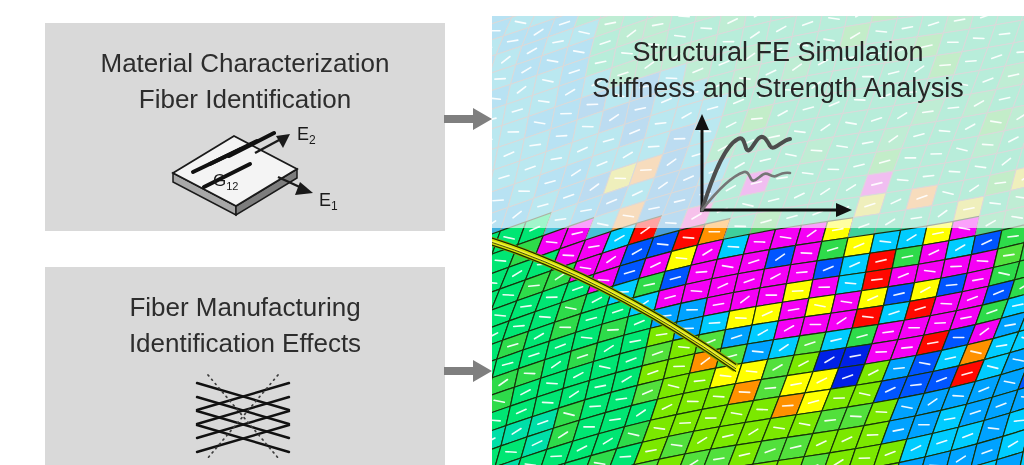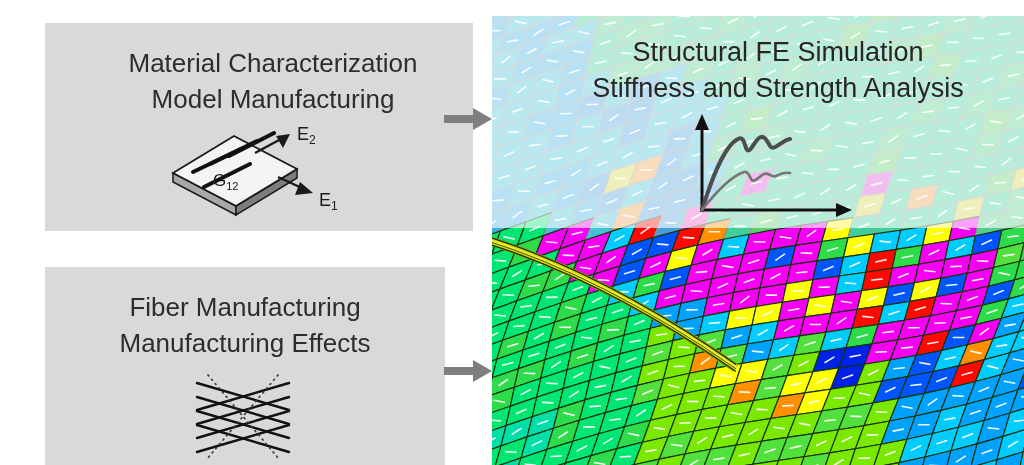--- a/index.html
+++ b/index.html
@@ -1,21 +1,21 @@
 <!DOCTYPE html>
 <html><head>
 <meta charset="utf-8">
 <style>
   html,body{margin:0;padding:0;background:#ffffff;}
   .fig{position:relative;width:1024px;height:465px;background:#fff;overflow:hidden;
        font-family:"Liberation Sans", sans-serif;}
   .gbox{position:absolute;left:5px;width:400px;background:#d9d9d9;}
   .gbox .ttl{margin-top:22px;text-align:center;font-size:26px;line-height:36px;
        color:#2d2d2d;font-weight:400;}
-  #box1{top:7px;height:208px;padding-left:28px;}
+  #box1{top:7px;height:208px;}
   #box2{top:251px;height:204px;}
   .icon-abs{position:absolute;}
   .rpanel{position:absolute;left:452px;top:0;width:572px;height:465px;overflow:hidden;}
   .rpanel svg.mesh{position:absolute;left:0;top:0;}
   .rtitle{position:absolute;left:0;top:18px;width:572px;text-align:center;
        font-size:27px;line-height:36px;color:#262626;font-weight:400;}
   .flowarrow{position:absolute;left:404px;width:48px;height:24px;}
 </style>
 </head>
 <body>
@@ -1440,21 +1440,21 @@
         <polygon points="172,100 156,93 156,107" stroke="none"></polygon>
       </g>
       <path d="M22,100 C32,68 44,36 58,29 C63,26 64,32 66,38 C69,46 74,32 79,28 C84,24 87,31 90,36 C94,42 102,30 110,29" fill="none" stroke="#4d4d4d" stroke-width="4" stroke-linecap="round"></path>
       <path d="M22,100 C36,82 52,66 64,62 C68,61 69,65 71,69 C74,74 79,66 84,64 C88,62 92,68 96,66 C100,64 106,62 110,63" fill="none" stroke="#757575" stroke-width="2.6" stroke-linecap="round"></path>
     </svg>
   </div>
 
   <div class="gbox" id="box1">
     <div class="ttl">
       <div>Material Characterization</div>
-      <div>Model Manufacturing</div>
+      <div>Fiber Identification</div>
     </div>
 
     <svg class="icon-abs" style="left:112px;top:93px" width="205" height="108" viewBox="0 0 205 108">
 
       <polygon points="16,57 79,90 79,99 16,66" fill="#a8a8a8" stroke="#1a1a1a" stroke-width="1.5"></polygon>
       <polygon points="79,90 140,53 140,62 79,99" fill="#7d7d7d" stroke="#1a1a1a" stroke-width="1.5"></polygon>
 
       <polygon points="16,57 77,20 140,53 79,90" fill="#f4f4f4" stroke="#1a1a1a" stroke-width="1.8"></polygon>
 
       <g stroke="#111111" stroke-width="4" stroke-linecap="round">
@@ -1476,21 +1476,21 @@
         <line x1="121" y1="61" x2="147" y2="73"></line>
         <polygon points="156,77 143,66 138,79" stroke="none"></polygon>
       </g>
       <text x="162" y="90" font-size="18" fill="#1a1a1a"><tspan>E</tspan><tspan font-size="12" dy="4">1</tspan></text>
     </svg>
   </div>
 
   <div class="gbox" id="box2">
     <div class="ttl">
       <div>Fiber Manufacturing</div>
-      <div>Manufacturing Effects</div>
+      <div>Identification Effects</div>
     </div>
 
     <svg class="icon-abs" style="left:150px;top:106px" width="96" height="88" viewBox="0 0 96 88">
       <g stroke="#111111" stroke-width="2.4" stroke-linecap="round">
         <line x1="2" y1="10" x2="94" y2="37"></line>
         <line x1="2" y1="24" x2="94" y2="51"></line>
         <line x1="2" y1="38" x2="94" y2="65"></line>
         <line x1="2" y1="52" x2="94" y2="79"></line>
         <line x1="2" y1="37" x2="94" y2="10"></line>
         <line x1="2" y1="51" x2="94" y2="24"></line>

